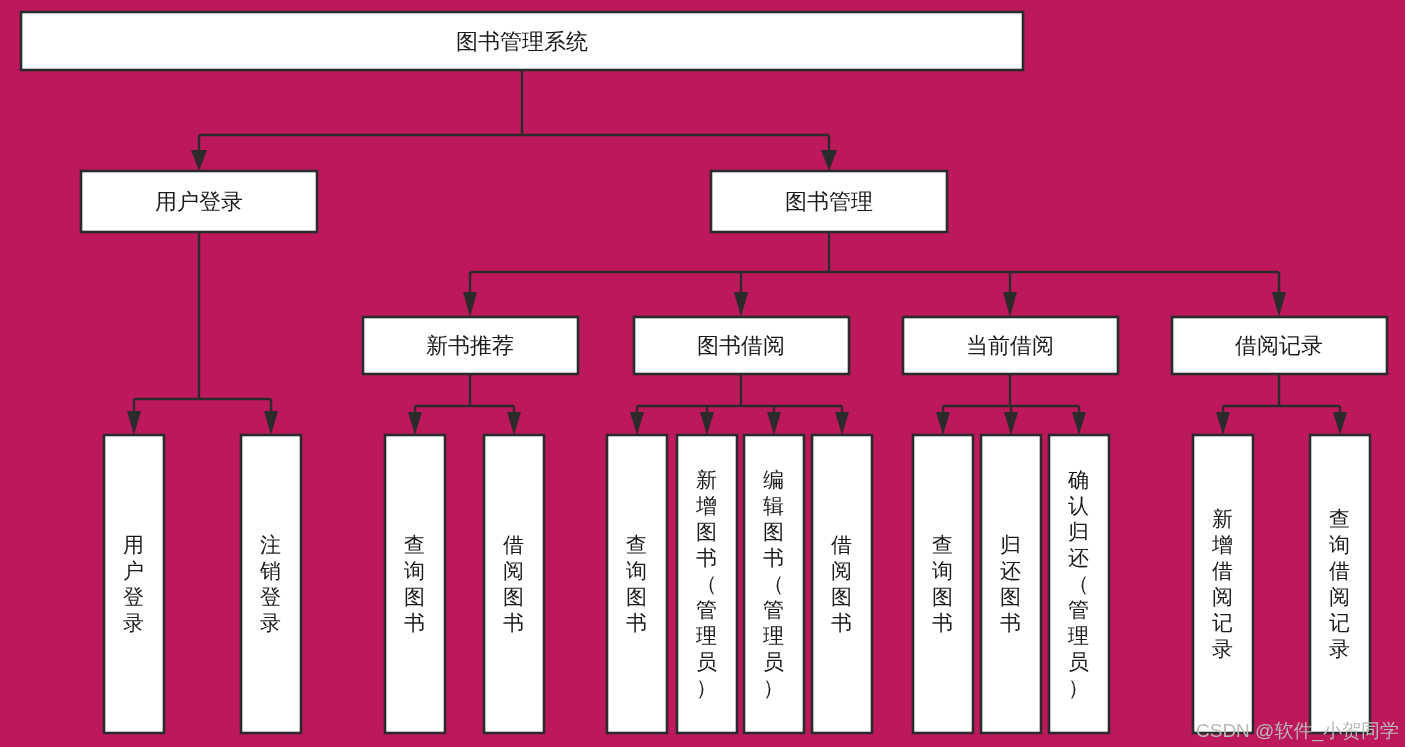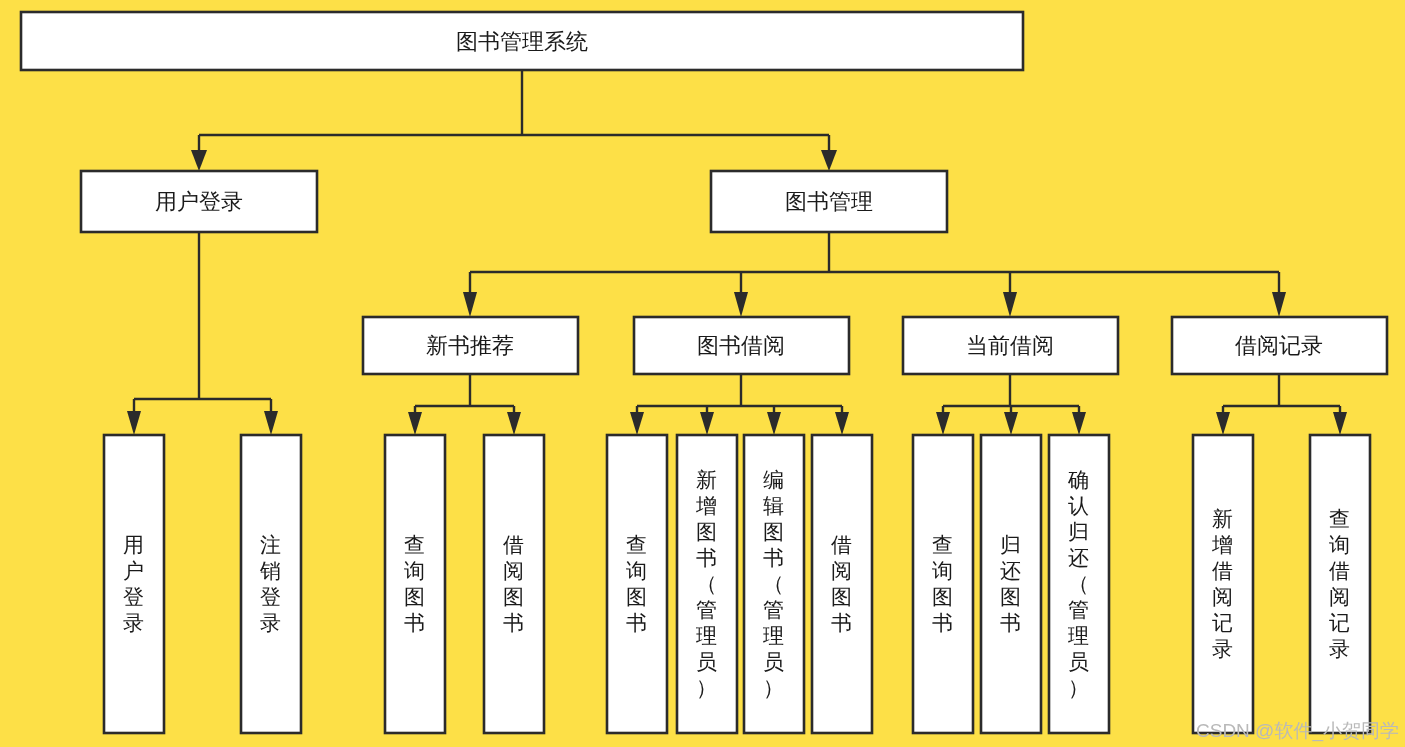--- a/index.html
+++ b/index.html
@@ -7,21 +7,21 @@
     padding: 0;
     background: #ffffff;
   }
   body {
     font-family: "Liberation Sans", "DejaVu Sans", sans-serif;
   }
   #diagram-root {
     position: relative;
     width: 1405px;
     height: 747px;
-    background: #fde047;
+    background: #be185d;
     overflow: hidden;
   }
   svg#flowchart {
     position: absolute;
     top: 0;
     left: 0;
     width: 1405px;
     height: 747px;
   }
   .node-box {

